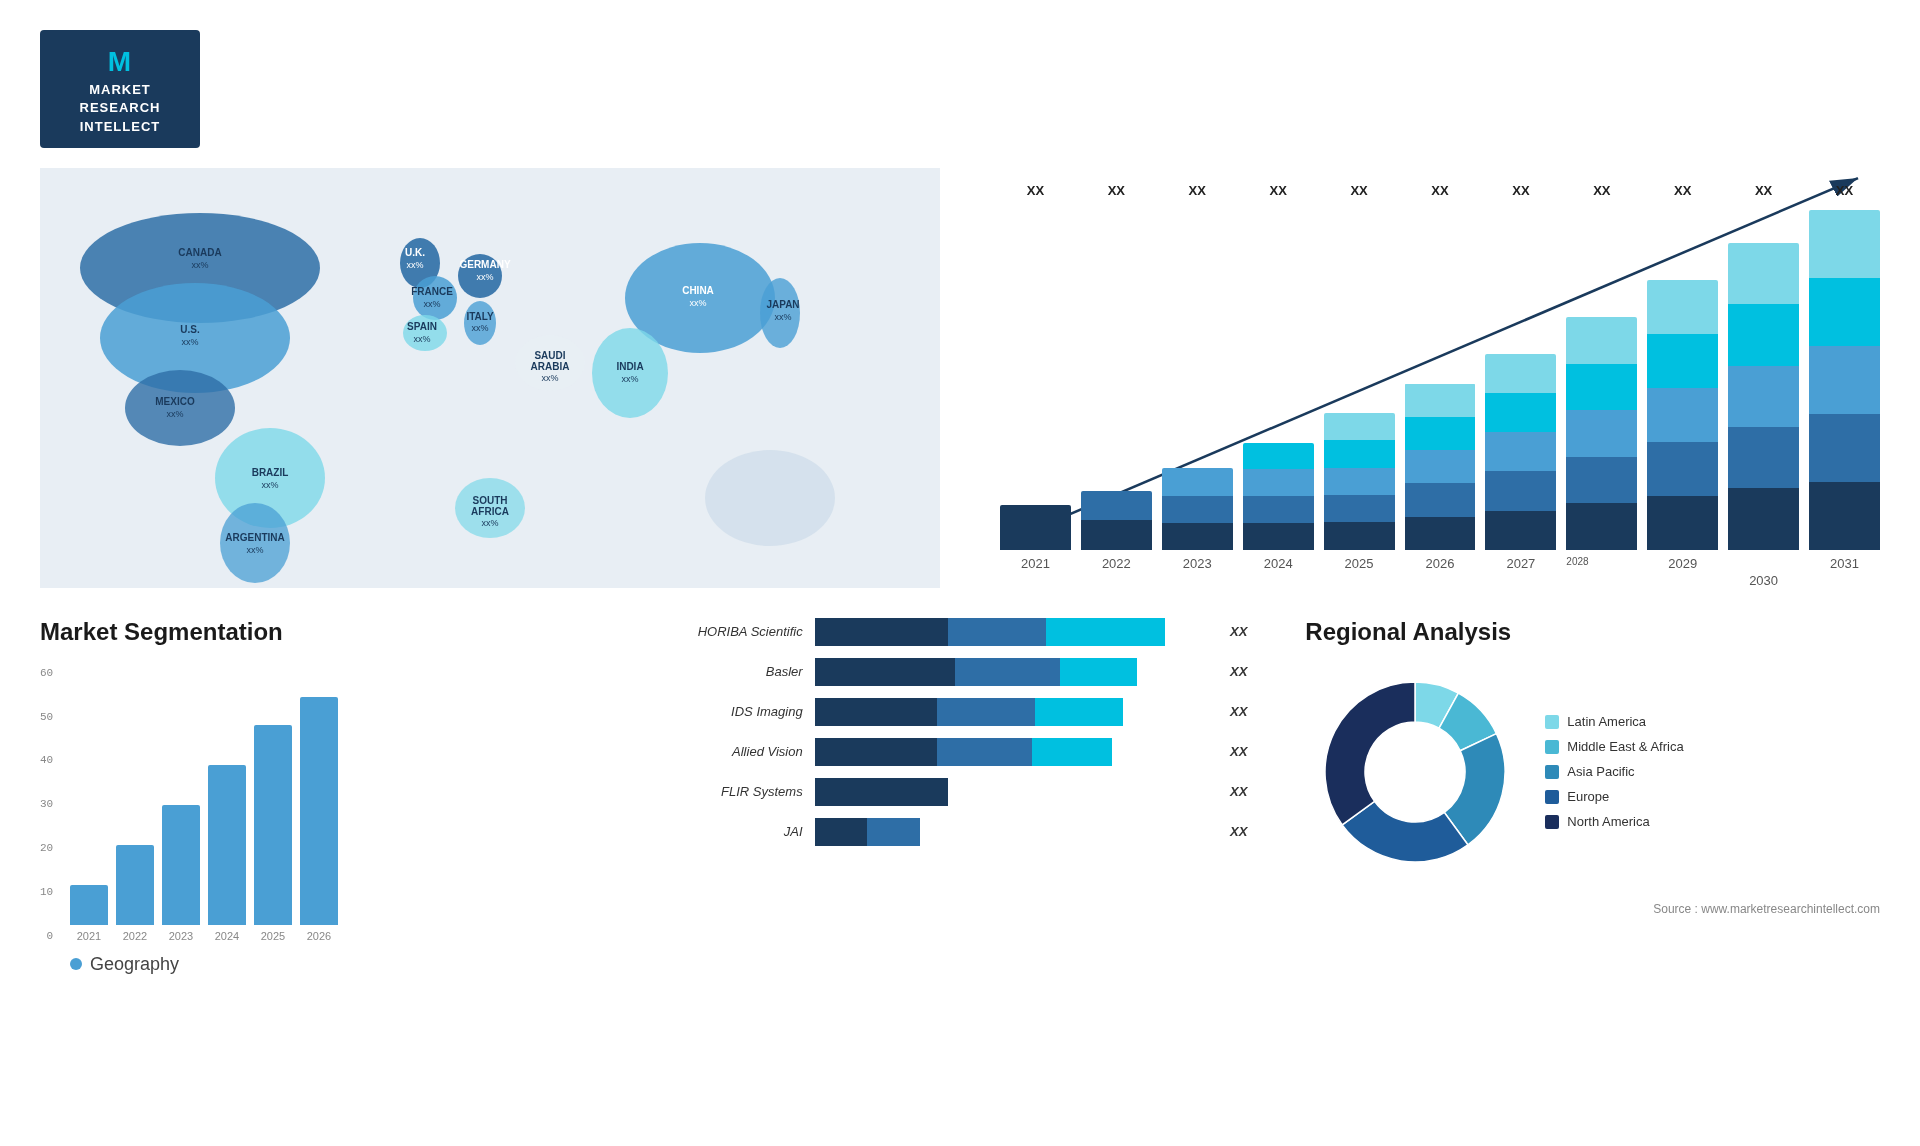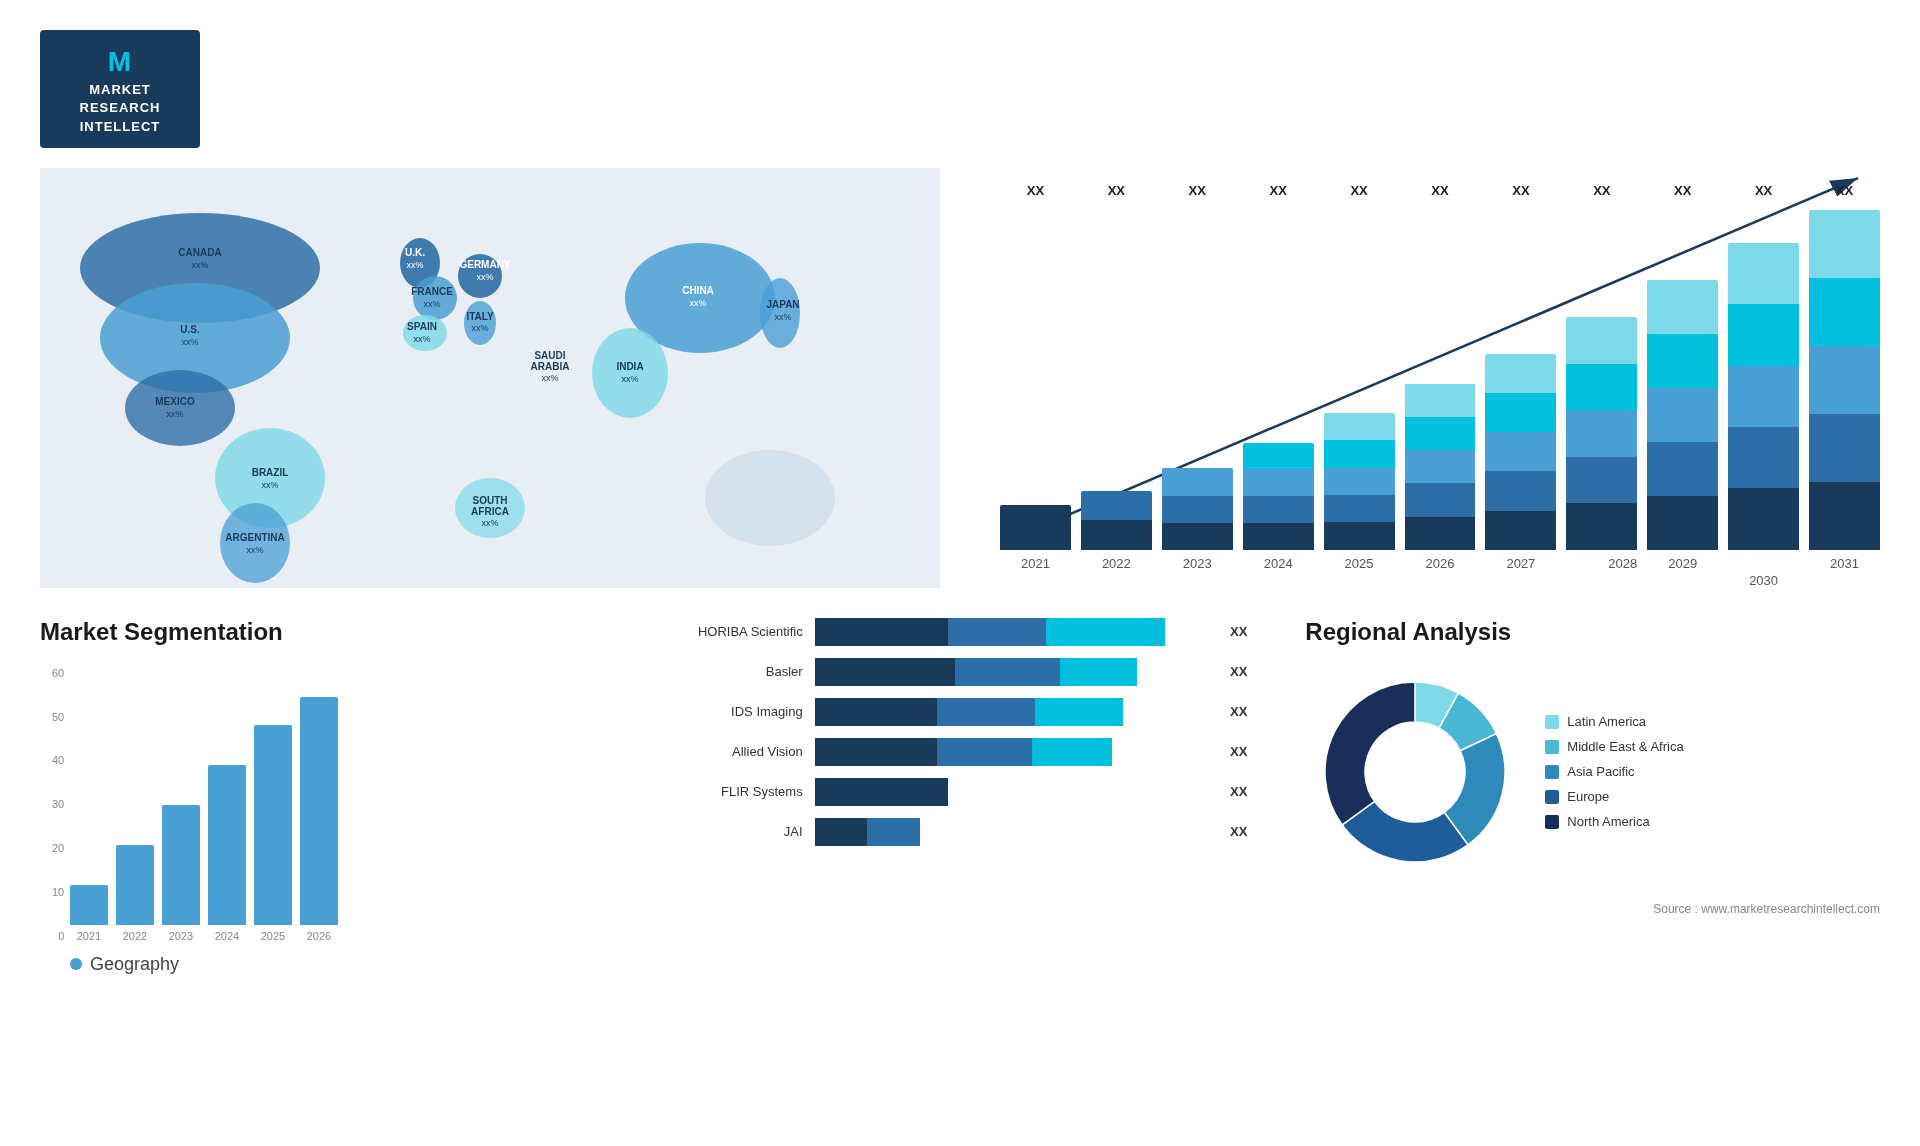--- a/index.html
+++ b/index.html
@@ -144,29 +144,30 @@
     }
     .seg-chart-area {
       position: relative;
       height: 280px;
       display: flex;
       flex-direction: column;
       justify-content: flex-end;
     }
     .seg-y-axis {
       position: absolute;
-      left: 12px;
+      left: 0;
       top: 0;
       height: 100%;
       display: flex;
       flex-direction: column;
       justify-content: space-between;
       align-items: flex-end;
       padding-right: 8px;
       padding-top: 5px;
+      font-family: Liberation Mono, monospace;
     }
     .seg-y-label {
       font-size: 11px;
       color: #888;
     }
     .seg-bars {
       margin-left: 30px;
       display: flex;
       align-items: flex-end;
       gap: 8px;
@@ -203,20 +204,21 @@
       font-size: 18px;
       color: #444;
     }
 
     
     .players-section { }
     .players-list {
       display: flex;
       flex-direction: column;
       gap: 12px;
+      font-style: italic;
     }
     .player-row {
       display: flex;
       align-items: center;
       gap: 12px;
     }
     .player-name {
       font-size: 13px;
       color: #333;
       width: 130px;
@@ -512,21 +514,21 @@
     </div>
 
     <div id="bar-xaxis" style="display:flex;gap:10px;margin-left:0;margin-top:6px;">
         <div style="flex: 1 1 0%; text-align: center; font-size: 13px; color: rgb(85, 85, 85);">2021</div>
         <div style="flex: 1 1 0%; text-align: center; font-size: 13px; color: rgb(85, 85, 85);">2022</div>
         <div style="flex: 1 1 0%; text-align: center; font-size: 13px; color: rgb(85, 85, 85);">2023</div>
         <div style="flex: 1 1 0%; text-align: center; font-size: 13px; color: rgb(85, 85, 85);">2024</div>
         <div style="flex: 1 1 0%; text-align: center; font-size: 13px; color: rgb(85, 85, 85);">2025</div>
         <div style="flex: 1 1 0%; text-align: center; font-size: 13px; color: rgb(85, 85, 85);">2026</div>
         <div style="flex: 1 1 0%; text-align: center; font-size: 13px; color: rgb(85, 85, 85);">2027</div>
-        <div style="flex: 1 1 0%; text-align: right; font-size: 13px; color: rgb(85, 85, 85);">2028</div>
+        <div style="flex: 1 1 0%; text-align: left; font-size: 10px; color: rgb(85, 85, 85);">2028</div>
         <div style="flex: 1 1 0%; text-align: center; font-size: 13px; color: rgb(85, 85, 85);">2029</div>
         <div style="flex: 1 1 0%; text-align: center; font-size: 13px; color: rgb(85, 85, 85); margin-top: 17px;">2030</div>
         <div style="flex: 1 1 0%; text-align: center; font-size: 13px; color: rgb(85, 85, 85);">2031</div>
       </div>
   </div>
 </div>
 
 <div class="bottom-grid">
 
   <div class="seg-section">

